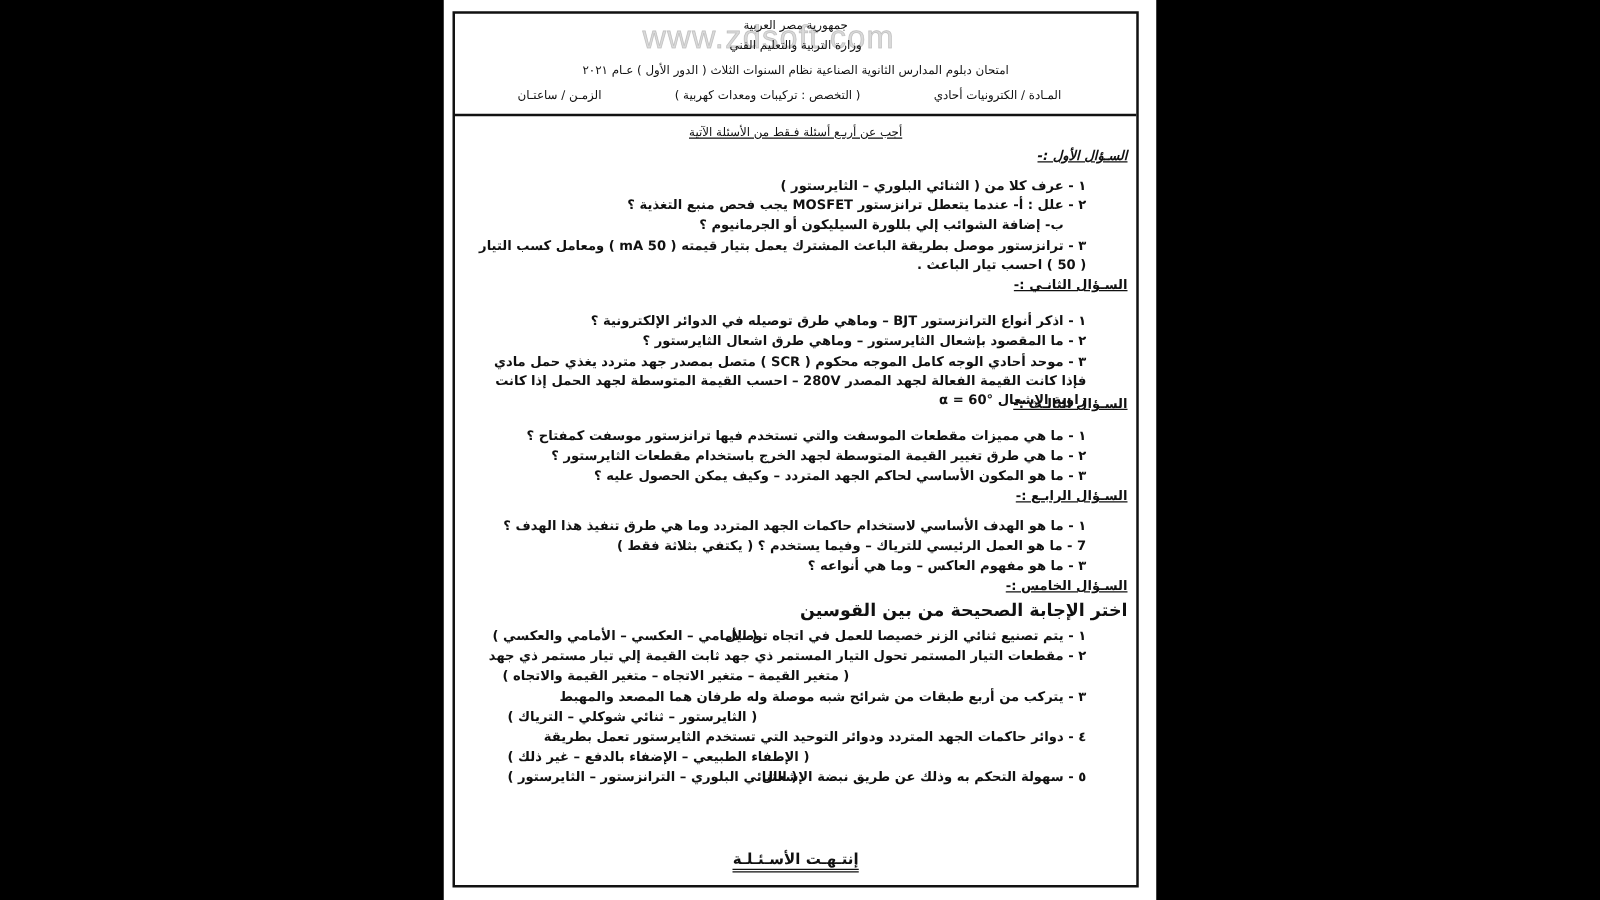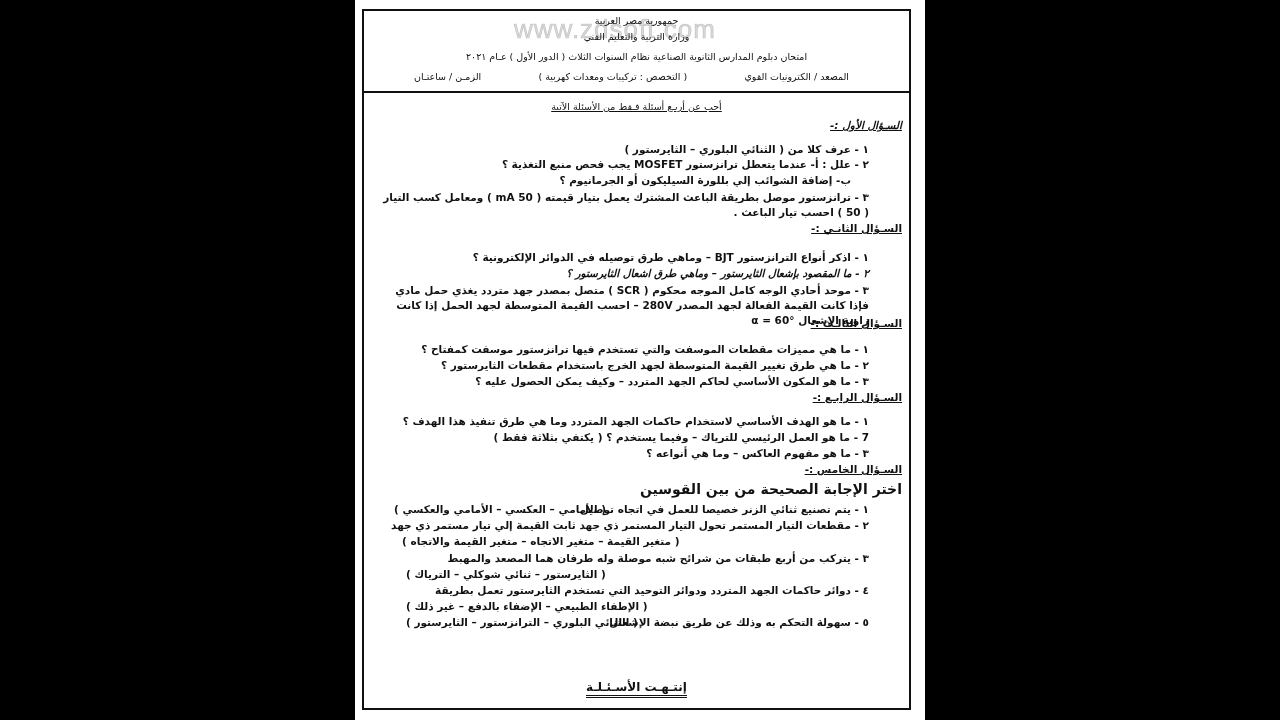--- a/index.html
+++ b/index.html
@@ -84,38 +84,38 @@
 
 <div class="page">
   <div class="frame">
 
     <div class="header">
       <div class="watermark">www.zdsoft.com</div>
       <div class="h-line h1">جمهورية مصر العربية</div>
       <div class="h-line h2">وزارة التربية والتعليم الفني</div>
       <div class="h-line h3">امتحان دبلوم المدارس الثانوية الصناعية نظام السنوات الثلاث ( الدور الأول ) عـام ٢٠٢١</div>
       <div class="h-line h4">
-        <span>المصعد / الكترونيات القوي</span>
+        <span>المـادة / الكترونيات أحادي</span>
         <span>( التخصص : تركيبات ومعدات كهربية )</span>
         <span>الزمـن / ساعتـان</span>
       </div>
     </div>
 
     <div class="body">
       <div class="instr"><span>أجب عن أربـع أسئلة فـقط من الأسئلة الآتية</span></div>
 
       <div class="section-title" style="top:26px;font-style:italic;">السـؤال الأول :-</div>
       <div class="q" style="top:50px;margin-left:32px;">١ - عرف كلا من ( الثنائي البلوري – الثايرستور )</div>
       <div class="q" style="top:65px;">٢ - علل : أ- عندما يتعطل ترانزستور MOSFET يجب فحص منبع التغذية ؟</div>
       <div class="q" style="top:81px; right:58px;">ب- إضافة الشوائب إلي بللورة السيليكون أو الجرمانيوم ؟</div>
       <div class="q wrap" style="top:97px;">٣ - ترانزستور موصل بطريقة الباعث المشترك يعمل بتيار قيمته ( 50 mA ) ومعامل كسب التيار ( 50 ) احسب تيار الباعث .</div>
 
       <div class="section-title" style="top:129px;margin-left:32px;">السـؤال الثانـي :-</div>
       <div class="q" style="top:158px;">١ - اذكر أنواع الترانزستور BJT – وماهي طرق توصيله في الدوائر الإلكترونية ؟</div>
-      <div class="q" style="top:174px;font-style:italic;">٢ - ما المقصود بإشعال الثايرستور – وماهي طرق اشعال الثايرستور ؟</div>
+      <div class="q" style="top:174px;">٢ - ما المقصود بإشعال الثايرستور – وماهي طرق اشعال الثايرستور ؟</div>
       <div class="q wrap" style="top:190px;">٣ - موحد أحادي الوجه كامل الموجه محكوم ( SCR ) متصل بمصدر جهد متردد يغذي حمل مادي فإذا كانت القيمة الفعالة لجهد المصدر 280V – احسب القيمة المتوسطة لجهد الحمل إذا كانت زاوية الإشعال α = 60°</div>
 
       <div class="section-title" style="top:224px;">السـؤال الثالـث :-</div>
       <div class="q" style="top:250px;">١ - ما هي مميزات مقطعات الموسفت والتي تستخدم فيها ترانزستور موسفت كمفتاح ؟</div>
       <div class="q" style="top:266px;">٢ - ما هي طرق تغيير القيمة المتوسطة لجهد الخرج باستخدام مقطعات الثايرستور ؟</div>
       <div class="q" style="top:282px;">٣ - ما هو المكون الأساسي لحاكم الجهد المتردد – وكيف يمكن الحصول عليه ؟</div>
 
       <div class="section-title" style="top:298px;">السـؤال الرابـع :-</div>
       <div class="q" style="top:322px;">١ - ما هو الهدف الأساسي لاستخدام حاكمات الجهد المتردد وما هي طرق تنفيذ هذا الهدف ؟</div>
       <div class="q" style="top:338px;">7 - ما هو العمل الرئيسي للترياك – وفيما يستخدم ؟ ( يكتفي بثلاثة فقط )</div>

